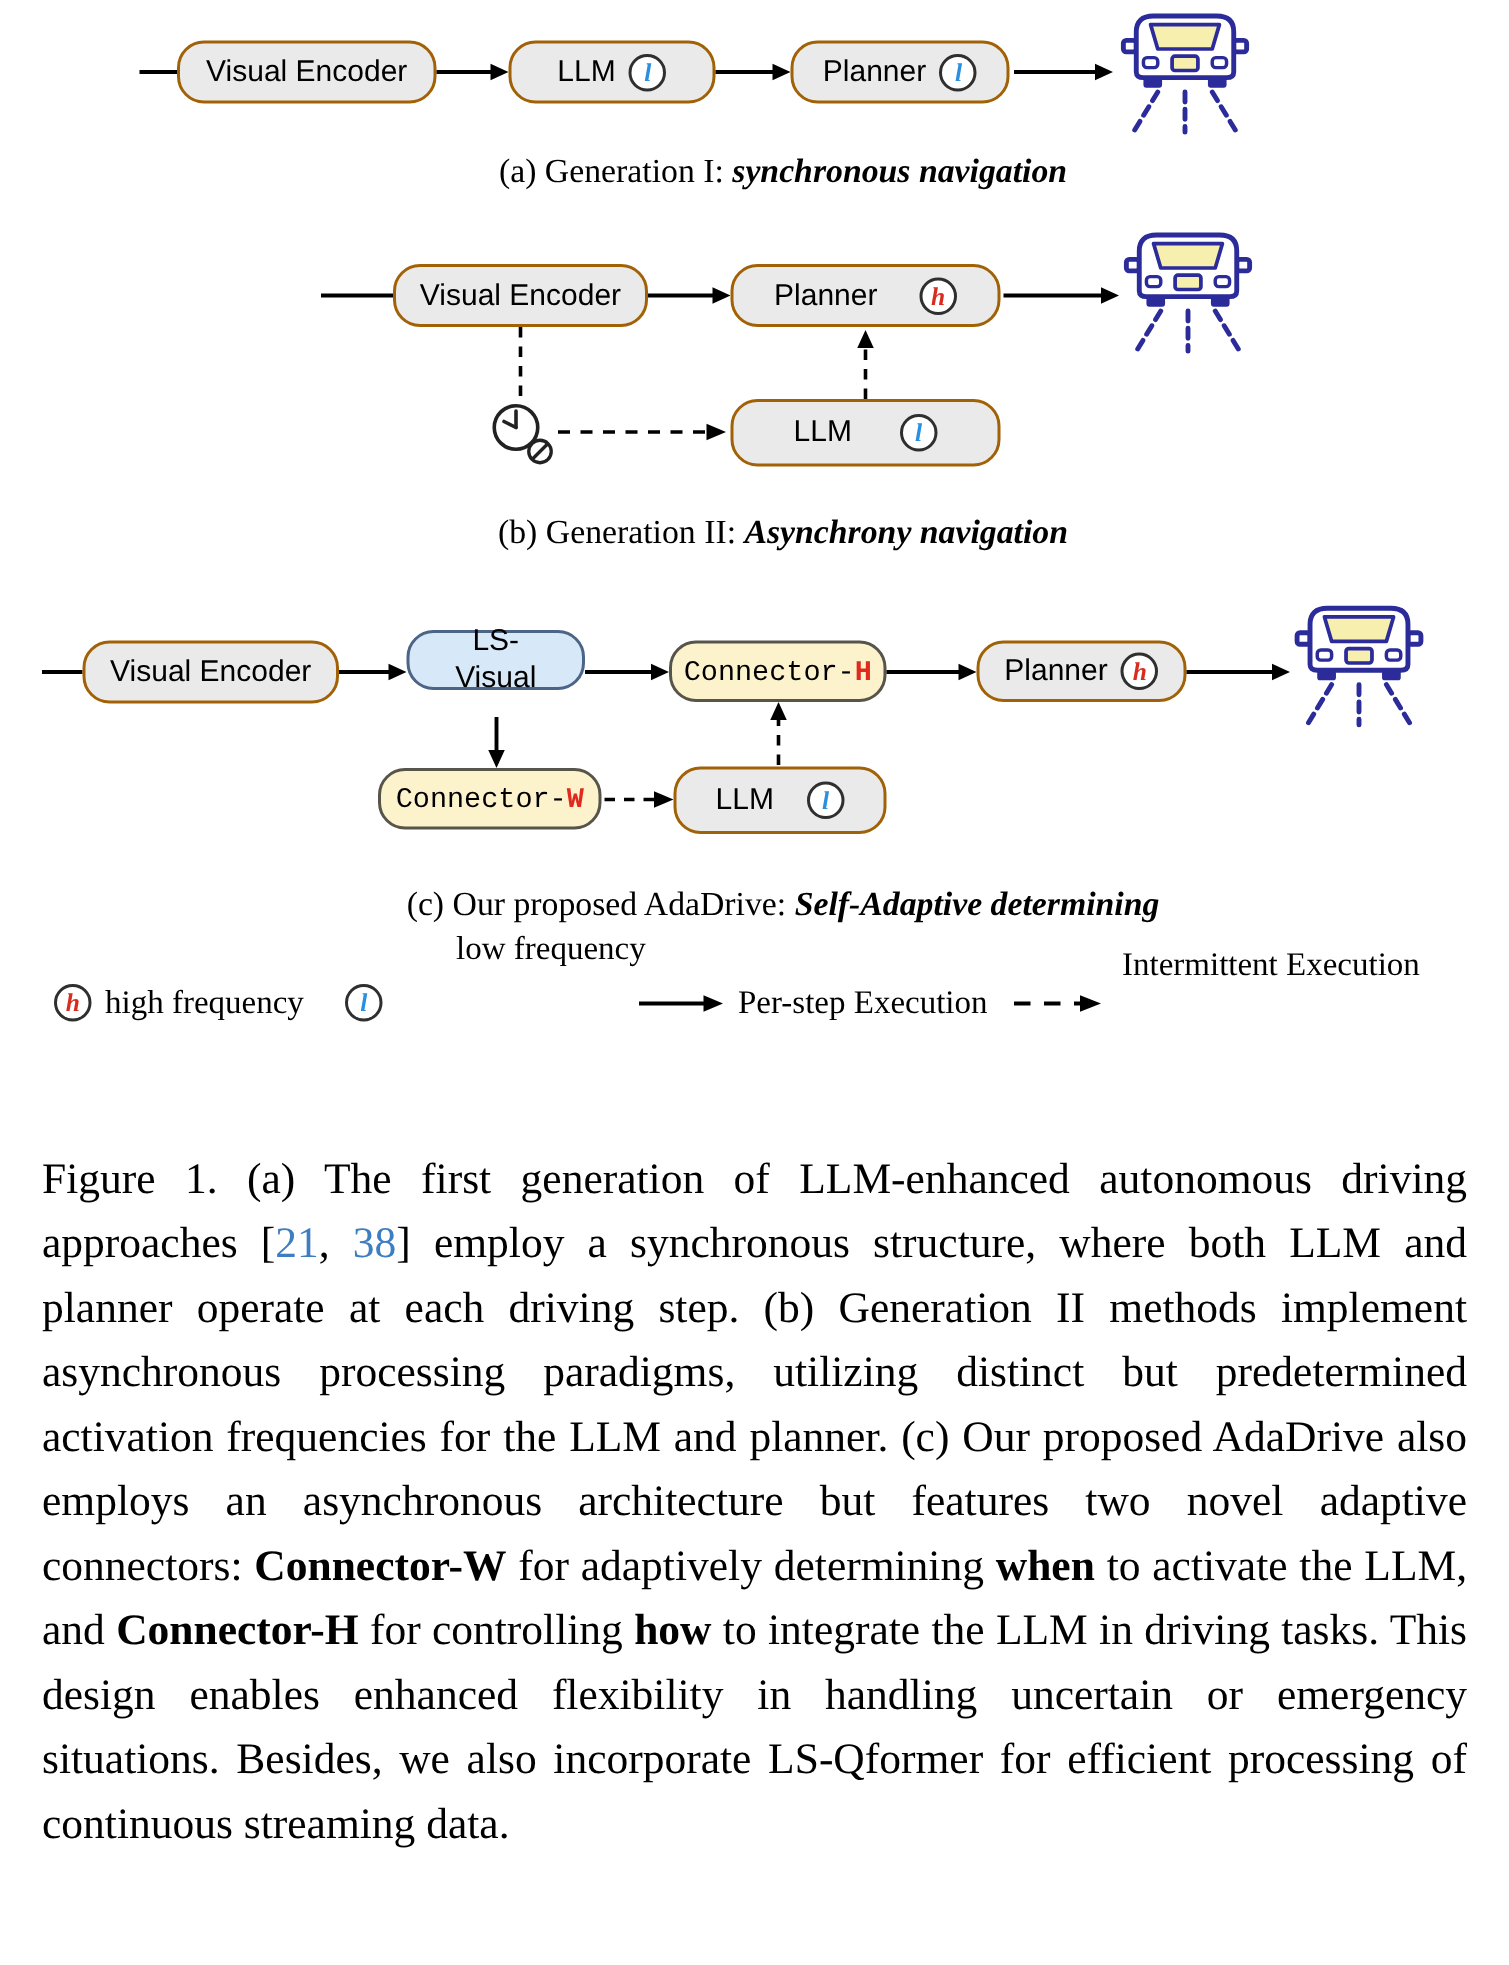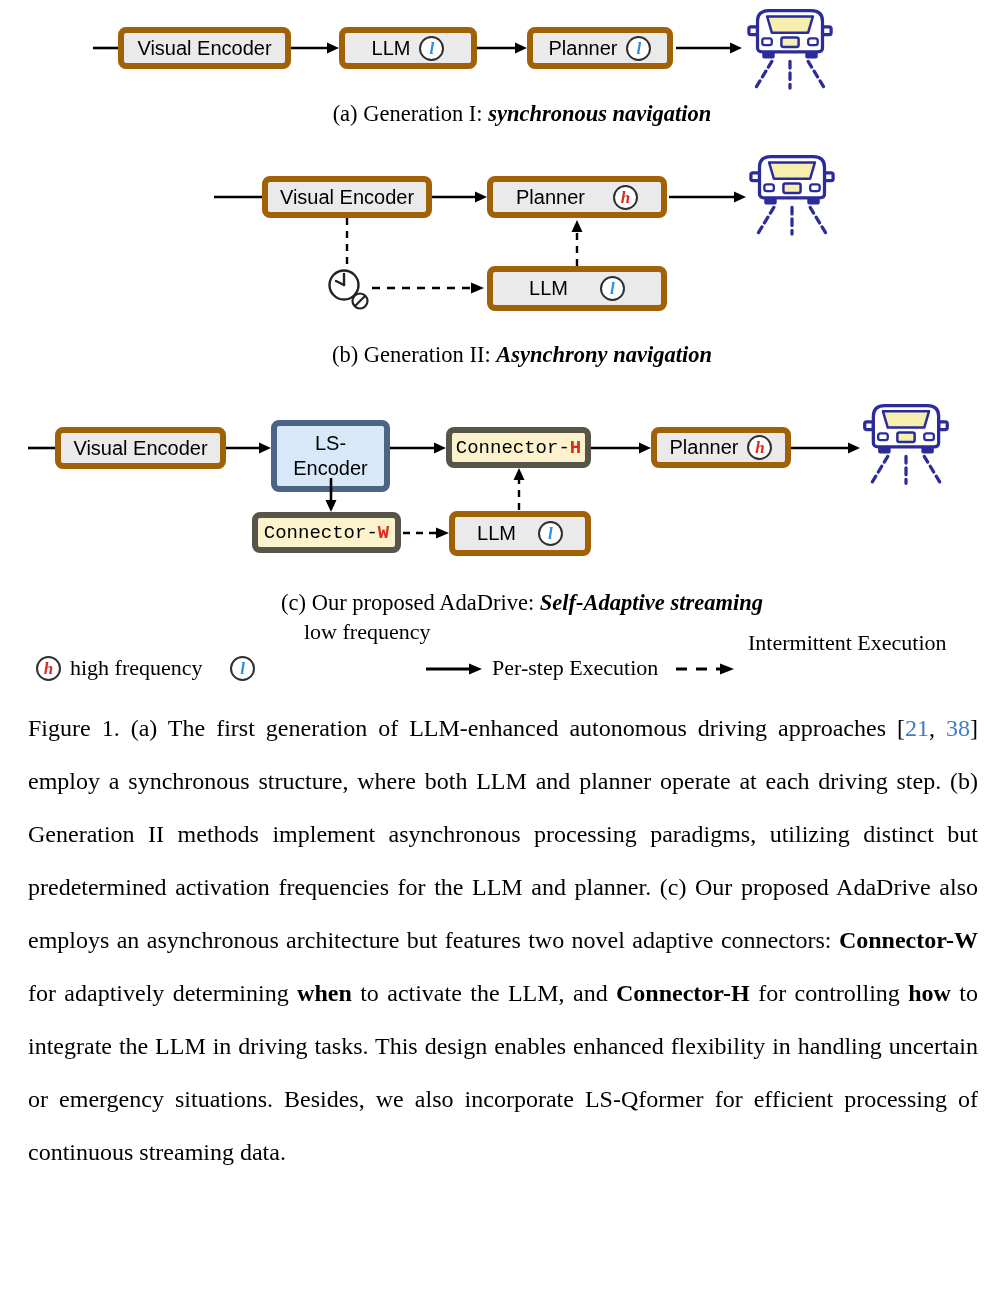--- a/index.html
+++ b/index.html
@@ -1,21 +1,21 @@
 <!DOCTYPE html>
 <html><head>
 <meta charset="utf-8">
 <style>
   * { margin:0; padding:0; box-sizing:border-box; }
   html,body { background:#ffffff; }
   .page { position:relative; width:1006px; height:1310px; background:#fff;
           font-family:"Liberation Sans", sans-serif; color:#000; overflow:hidden; }
 
   .box { position:absolute; display:flex; align-items:center; justify-content:center;
-         gap:9px; background:#eaeaea; border:6px solid #a16207; border-radius:8px;
+         gap:9px; background:#eaeaea; border:2px solid #a16207; border-radius:18px;
          font-size:20px; color:#000; }
   .box .lbl { white-space:nowrap; }
   .box-blue   { background:#d7e9f9; border-color:#4c6486; flex-direction:column; gap:0; line-height:1.25; }
   .box-yellow { background:#fcf3cd; border-color:#57544a;
                 font-family:"Liberation Mono", monospace; font-size:19px;text-align:center; }
   .accent { color:#e02a1e; font-weight:bold; }
 
   .freq-circle { display:inline-flex; align-items:center; justify-content:center;
                  width:25px; height:25px; border:2px solid #2f2f2f; border-radius:50%;
                  background:#fff; flex:0 0 auto; }
@@ -28,23 +28,23 @@
   .arrow-svg { position:absolute; overflow:visible; }
   .car-svg   { position:absolute; }
 
   .panel-caption { position:absolute; left:0; width:972px; text-align:center;
                    font-family:"Liberation Serif", serif; font-size:22.5px; color:#000;margin-left:36px; }
   .panel-caption .em { font-weight:bold; font-style:italic; }
 
   .legend-label { position:absolute; font-family:"Liberation Serif", serif;
                   font-size:22px; white-space:nowrap; color:#000; }
 
-  .figure-caption { position:absolute; left:28px; top:702px; width:950px;
-                    font-family:"Liberation Serif", serif; font-size:24px;
-                    line-height:53px; text-align:justify; color:#000; }
+  .figure-caption { position:absolute; left:28px; top:765px; width:950px;
+                    font-family:"Liberation Serif", serif; font-size:29px;
+                    line-height:43px; text-align:justify; color:#000; }
   .figure-caption .cite { color:#3d7dc1; }
   .figure-caption .b { font-weight:bold; }
 </style>
 </head>
 <body>
 
 <div class="page">
 
   <svg width="0" height="0" style="position:absolute" aria-hidden="true">
     <defs>
@@ -181,23 +181,23 @@
 
     <div class="box" style="left:55px; top:427px; width:171px; height:42px;">
       <span class="lbl">Visual Encoder</span>
     </div>
 
     <svg class="arrow-svg" style="left:226px; top:440px;" width="45" height="16">
       <line x1="0" y1="8" x2="34" y2="8" stroke="#000" stroke-width="2.6"></line>
       <polygon points="33,2.5 45,8 33,13.5" fill="#000"></polygon>
     </svg>
 
-    <div class="box box-blue" style="left:271px; top:420px; width:119px; height:72px;">
+    <div class="box box-blue" style="left:271px; top:420px; width:119px; height:40px;">
       <span class="lbl">LS-</span>
-      <span class="lbl">Encoder</span>
+      <span class="lbl">Visual</span>
     </div>
 
     <svg class="arrow-svg" style="left:390px; top:440px;" width="56" height="16">
       <line x1="0" y1="8" x2="45" y2="8" stroke="#000" stroke-width="2.6"></line>
       <polygon points="44,2.5 56,8 44,13.5" fill="#000"></polygon>
     </svg>
 
     <div class="box box-yellow" style="left:446px; top:427px; width:145px; height:41px; gap:0;">
       <span class="lbl">Connector-</span>
         <span class="accent">H</span>
@@ -244,21 +244,21 @@
       <span class="freq-circle freq-low">
           <i>l</i>
         </span>
     </div>
 
     <svg class="arrow-svg" style="left:511px; top:468px;" width="16" height="42">
       <line x1="8" y1="42" x2="8" y2="11" stroke="#000" stroke-width="2.4" stroke-dasharray="7 6"></line>
       <polygon points="2.5,12 8,0 13.5,12" fill="#000"></polygon>
     </svg>
 
-    <div class="panel-caption" style="top:590px;"><span>(c) Our proposed AdaDrive: </span><span class="em">Self-Adaptive streaming</span></div>
+    <div class="panel-caption" style="top:590px;"><span>(c) Our proposed AdaDrive: </span><span class="em">Self-Adaptive determining</span></div>
   </div>
 
   <div>
     <span class="freq-circle freq-high abs" style="left:36px; top:656px;">
         <i>h</i>
       </span>
     <span class="legend-label" style="left:70px; top:655px;">high frequency</span>
 
     <span class="freq-circle freq-low abs" style="left:230px; top:656px;">
         <i>l</i>

